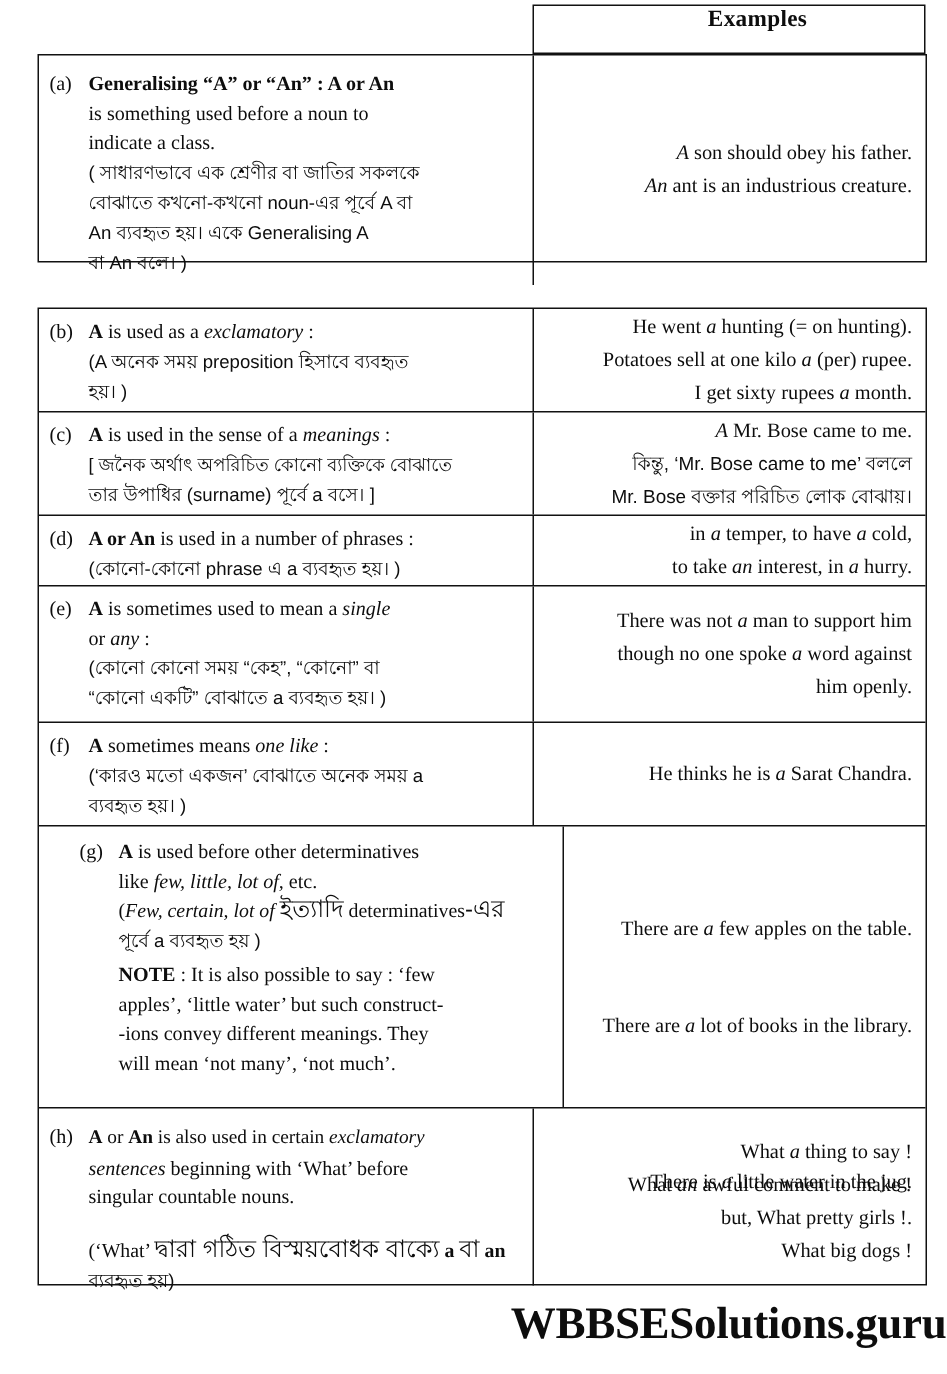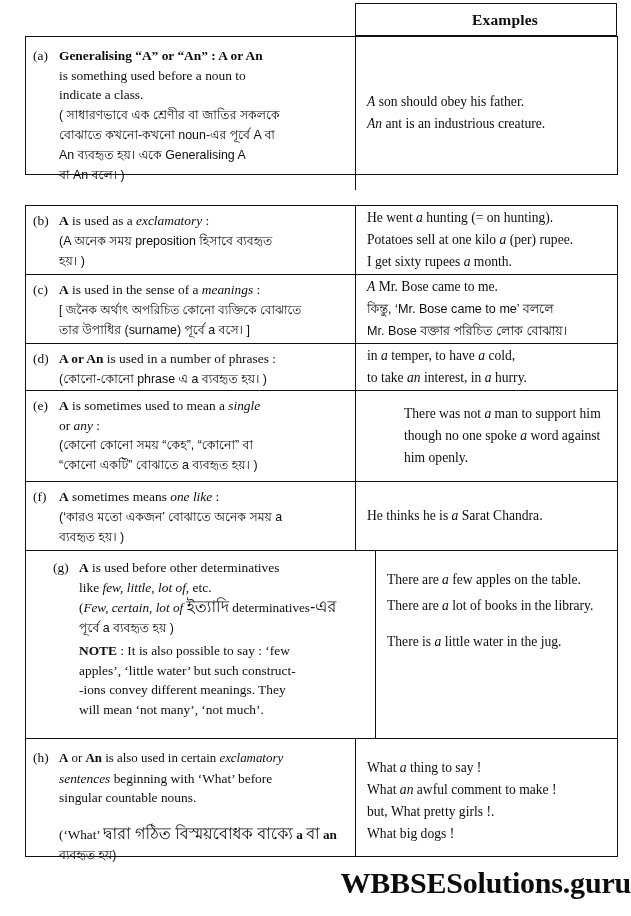--- a/index.html
+++ b/index.html
@@ -33,21 +33,21 @@
   }
   .header-examples {
     position: absolute;
     left: 330px;      
     top: 0;
     width: 262px;
     height: 33px;
     border: 1.6px solid #111;
     box-sizing: border-box;
     display: flex;
-    align-items: center;
+    align-items: flex-start;
     justify-content: center;
     padding-left: 38px;
   }
   .header-examples-label {
     font-weight: bold;
     font-size: 15.5px;
     letter-spacing: 0.2px;
   }
 
   
@@ -71,20 +71,21 @@
     border-right: 1.3px solid #111;
     padding: 5px 7px 6px 7px;
   }
   .cell-right {
     flex: 1;
     box-sizing: border-box;
     padding: 5px 9px 6px 11px;
     display: flex;
     flex-direction: column;
     justify-content: center;
+    text-align: right;
   }
 
   
   .ln {
     font-size: 13.4px;
     line-height: 19.5px;
     white-space: nowrap;
   }
 
   .bn {
@@ -109,21 +110,21 @@
   .indent { padding-left: 26px; }
 
   b, .bold { font-weight: bold; }
   i, .ital { font-style: italic; }
 
   .ex {
     font-size: 13.6px;
     line-height: 22px;
     white-space: nowrap;
   }
-  .ex-sp { line-height: 26px; }
+  .ex-sp { line-height: 26px; margin-top: 39px; }
   .exbn {
     font-family: "Liberation Sans", "DejaVu Sans", sans-serif;
     font-size: 12.4px;
   }
 
   
   #block-a { top: 36px;  height: 139px; }
   #block-main { top: 205px; height: 652px; }
 
   

